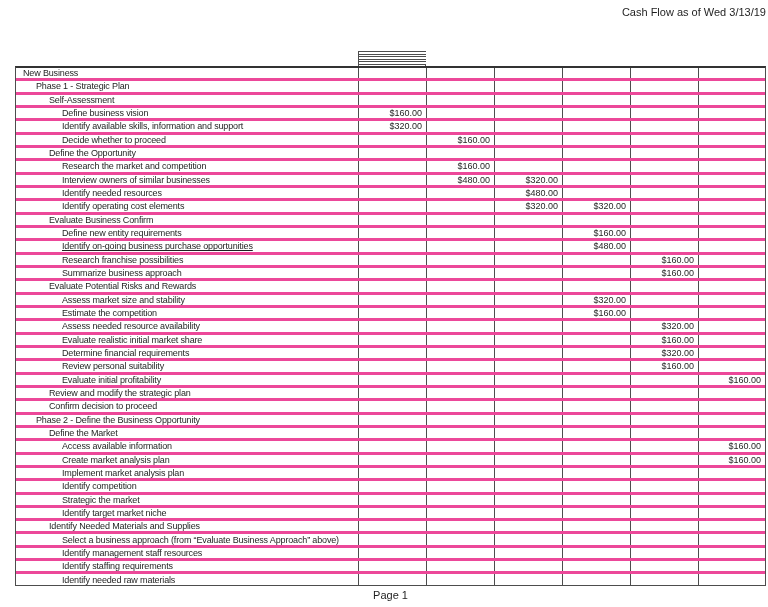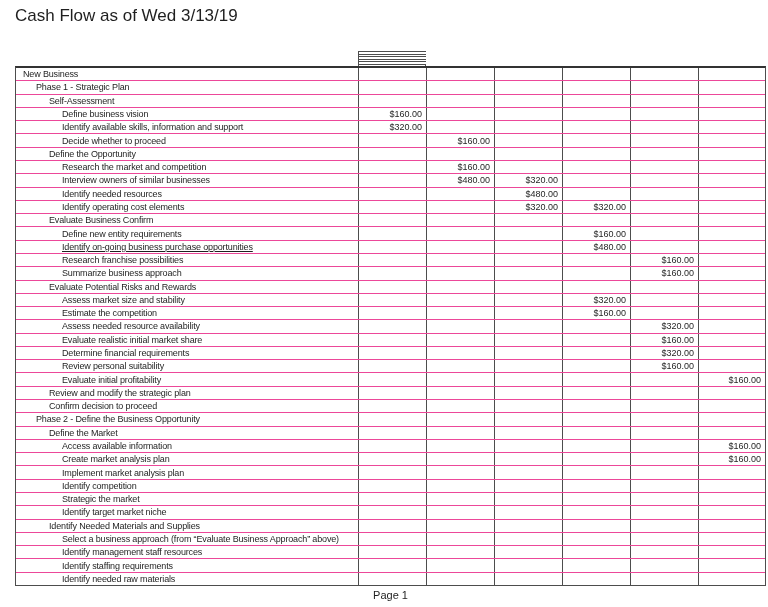--- a/index.html
+++ b/index.html
@@ -1,40 +1,40 @@
 <!DOCTYPE html>
 <html><head>
 <meta charset="utf-8">
 <style>
   html,body{margin:0;padding:0;}
   body{
     width:768px;height:607px;background:#ffffff;position:relative;
     font-family:"Liberation Sans", sans-serif;color:#1f1f1f;overflow:hidden;
   }
   .title{
-    position:absolute;top:6px;left:15px;width:751px;text-align:left;
-    font-size:17px;color:#1f1f1f;
+    position:absolute;top:6px;left:15px;width:751px;text-align:right;
+    font-size:11px;color:#1f1f1f;
   }
   .header-row{
     position:absolute;left:358px;top:51px;height:15px;display:flex;flex-direction:column;
   }
   .hcell{
     box-sizing:border-box;width:68px;height:15px;
     border-top:1px solid #4d4d4d;border-left:1px solid #4d4d4d;
     font-size:9px;padding:1px 0 0 3px;line-height:12px;
     white-space:nowrap;overflow:hidden;
   }
   .hcell.last{border-right:1px solid #4d4d4d;}
   .tbody{
     position:absolute;left:15px;top:66px;width:751px;height:520px;
     box-sizing:border-box;border:1px solid #4d4d4d;border-top:2px solid #333333;
     display:flex;flex-direction:column;
   }
   .row{
-    flex:1;display:flex;box-sizing:border-box;border-top:1px solid #ec4899;
+    flex:1;display:flex;box-sizing:border-box;border-top:3px solid #ec4899;
     min-height:0;
   }
   .row:first-child{border-top:none;}
   .cell{
     box-sizing:border-box;display:flex;align-items:center;
     font-size:9px;white-space:nowrap;overflow:hidden;
   }
   .task{width:342px;letter-spacing:-0.15px;}
   .val{
     width:68px;border-left:1px solid #4d4d4d;

